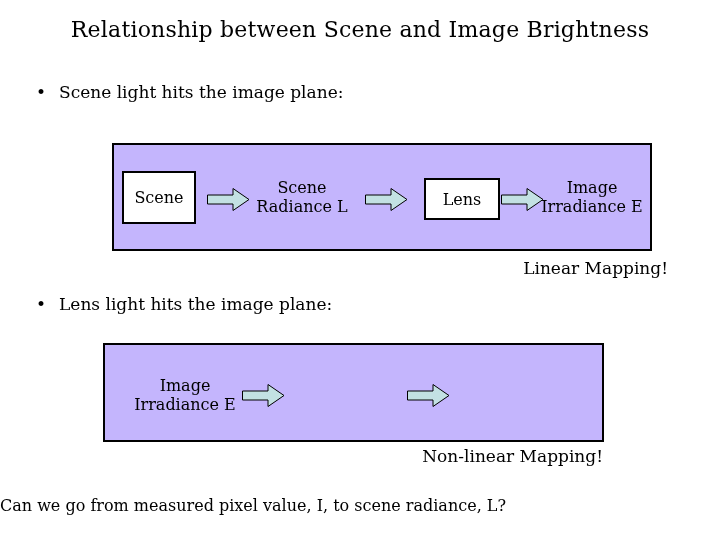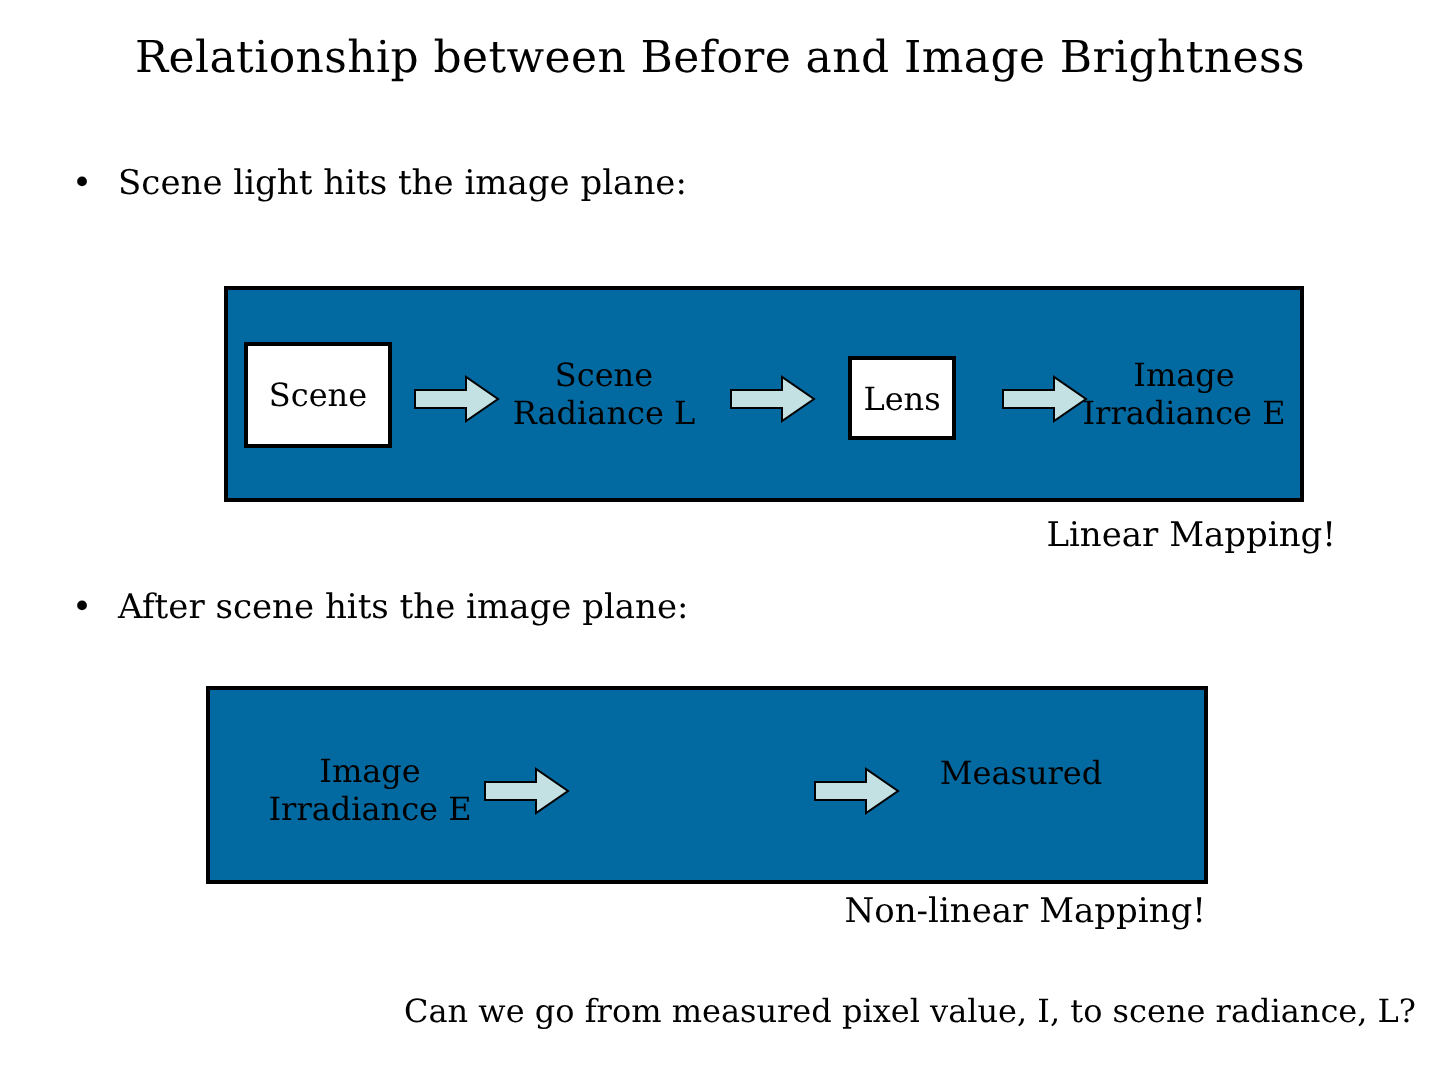--- a/index.html
+++ b/index.html
@@ -15,42 +15,42 @@
     position:absolute;top:17px;left:0;width:720px;
     text-align:center;font-size:22px;font-weight:normal;margin:0;
     letter-spacing:0.2px;
   }
   .bullet-row{
     position:absolute;left:36px;
     font-size:17px;display:flex;align-items:baseline;gap:13px;
   }
   .bullet-dot{font-size:17px;}
   .frame{
-    position:absolute;border:2px solid #000;background:#0369a1;box-sizing:border-box;
+    position:absolute;border:2px solid #000;background:#c4b5fd;box-sizing:border-box;
   }
   .nodebox{
     position:absolute;border:2px solid #000;background:#ffffff;box-sizing:border-box;
     display:flex;align-items:center;justify-content:center;
     font-size:16px;text-align:center;line-height:19px;
   }
   .flabel{
     position:absolute;font-size:16px;text-align:center;line-height:19px;
   }
   .flabel .ln{display:block;}
   .arrow{position:absolute;}
   .caption{position:absolute;font-size:17px;white-space:nowrap;}
   .question{
     position:absolute;top:496px;left:0;width:708px;
-    text-align:right;font-size:16px;
+    text-align:left;font-size:16px;
   }
 </style>
 </head>
 <body>
 
-<h1 class="title">Relationship between Before and Image Brightness</h1>
+<h1 class="title">Relationship between Scene and Image Brightness</h1>
 
 <div class="bullet-row" style="top:82px">
   <span class="bullet-dot">•</span>
   <span>Scene light hits the image plane:</span>
 </div>
 
 <div class="frame" style="left:112px;top:143px;width:540px;height:108px">
   <div class="nodebox" style="left:8px;top:26px;width:74px;height:53px">
     <span>Scene</span>
   </div>
@@ -61,56 +61,55 @@
 
   <div class="flabel" style="left:128px;top:33px;width:120px">
     <span class="ln">Scene</span>
     <span class="ln">Radiance L</span>
   </div>
 
   <svg class="arrow" style="left:251px;top:42px" width="43" height="25" viewBox="0 0 43 25">
     <polygon points="0.5,8 26,8 26,1.5 42,12.5 26,23.5 26,17 0.5,17" stroke="#000" stroke-width="1" fill="#c3e1e3"></polygon>
   </svg>
 
-  <div class="nodebox" style="left:310px;top:33px;width:54px;height:42px">
+  <div class="nodebox" style="left:310px;top:33px;width:76px;height:42px">
     <span>Lens</span>
   </div>
 
   <svg class="arrow" style="left:387px;top:42px" width="43" height="25" viewBox="0 0 43 25">
     <polygon points="0.5,8 26,8 26,1.5 42,12.5 26,23.5 26,17 0.5,17" stroke="#000" stroke-width="1" fill="#c3e1e3"></polygon>
   </svg>
 
   <div class="flabel" style="left:418px;top:33px;width:120px">
     <span class="ln">Image</span>
     <span class="ln">Irradiance E</span>
   </div>
 </div>
 
 <div class="caption" style="top:258px;right:52px">Linear Mapping!</div>
 
 <div class="bullet-row" style="top:294px">
   <span class="bullet-dot">•</span>
-  <span>After scene hits the image plane:</span>
+  <span>Lens light hits the image plane:</span>
 </div>
 
 <div class="frame" style="left:103px;top:343px;width:501px;height:99px">
   <div class="flabel" style="left:20px;top:31px;width:120px">
     <span class="ln">Image</span>
     <span class="ln">Irradiance E</span>
   </div>
 
   <svg class="arrow" style="left:137px;top:38px" width="43" height="25" viewBox="0 0 43 25">
     <polygon points="0.5,8 26,8 26,1.5 42,12.5 26,23.5 26,17 0.5,17" stroke="#000" stroke-width="1" fill="#c3e1e3"></polygon>
   </svg>
 
 
   <svg class="arrow" style="left:302px;top:38px" width="43" height="25" viewBox="0 0 43 25">
     <polygon points="0.5,8 26,8 26,1.5 42,12.5 26,23.5 26,17 0.5,17" stroke="#000" stroke-width="1" fill="#c3e1e3"></polygon>
   </svg>
 
   <div class="flabel" style="left:343px;top:32px;width:125px">
-    <span class="ln">Measured</span>
   </div>
 </div>
 
 <div class="caption" style="top:446px;right:117px">Non-linear Mapping!</div>
 
 <div class="question">Can we go from measured pixel value, I, to scene radiance, L?</div>
 
 </body></html>

